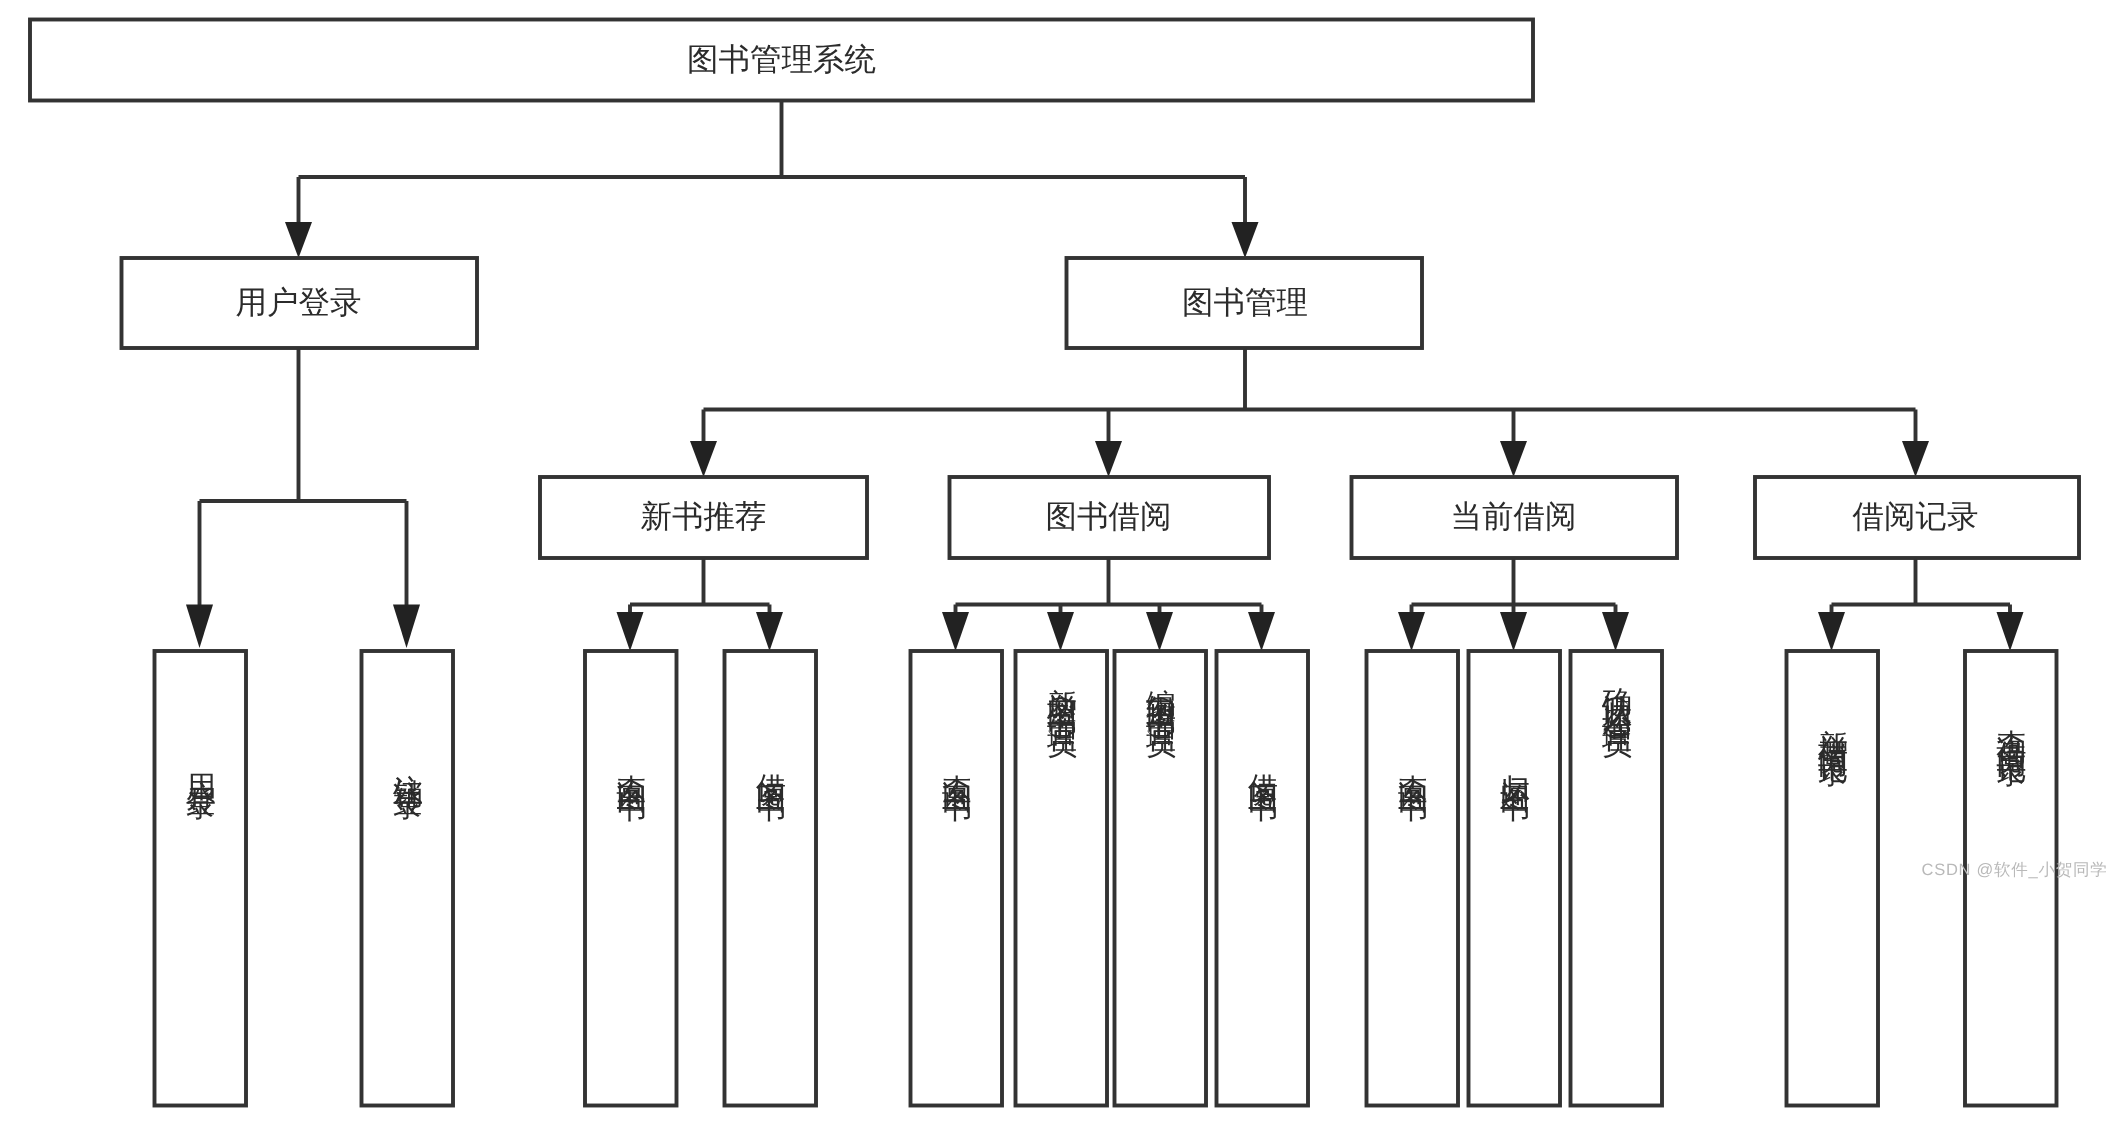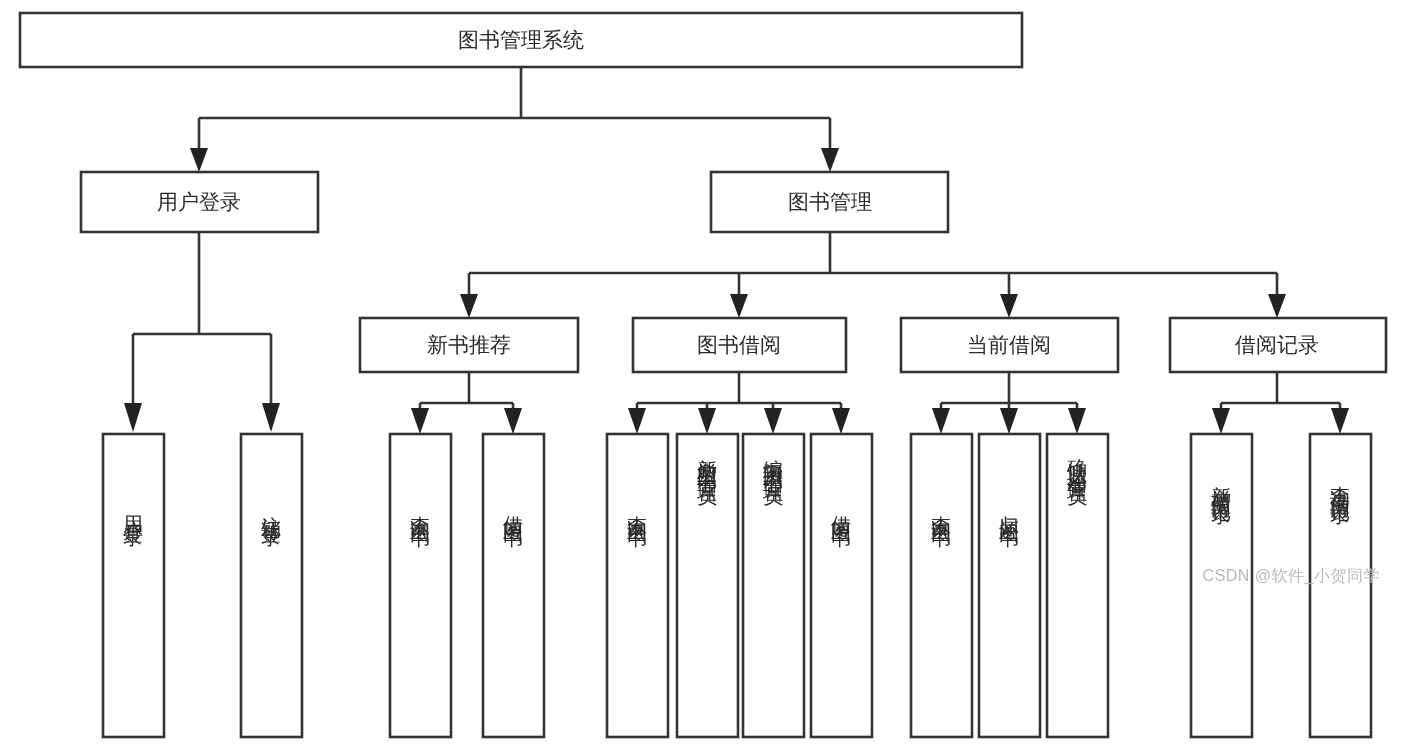--- a/index.html
+++ b/index.html
@@ -63,24 +63,24 @@
     text-orientation: upright;
     font-family: "Liberation Sans", "DejaVu Sans", sans-serif;
     font-size: 20px;
     line-height: 1;
     letter-spacing: 4px;
     color: #2b2b2b;
     white-space: nowrap;
   }
   #watermark {
     position: absolute;
-    right: 25px;
+    right: 0;
     bottom: 4px;
     font-family: "Liberation Sans", "DejaVu Sans", sans-serif;
-    font-size: 16px;
+    font-size: 11px;
     color: #b9b9b9;
     letter-spacing: 0.5px;
     white-space: nowrap;
   }
 </style>
 </head>
 <body>
 
 <div id="diagram-root">
 

